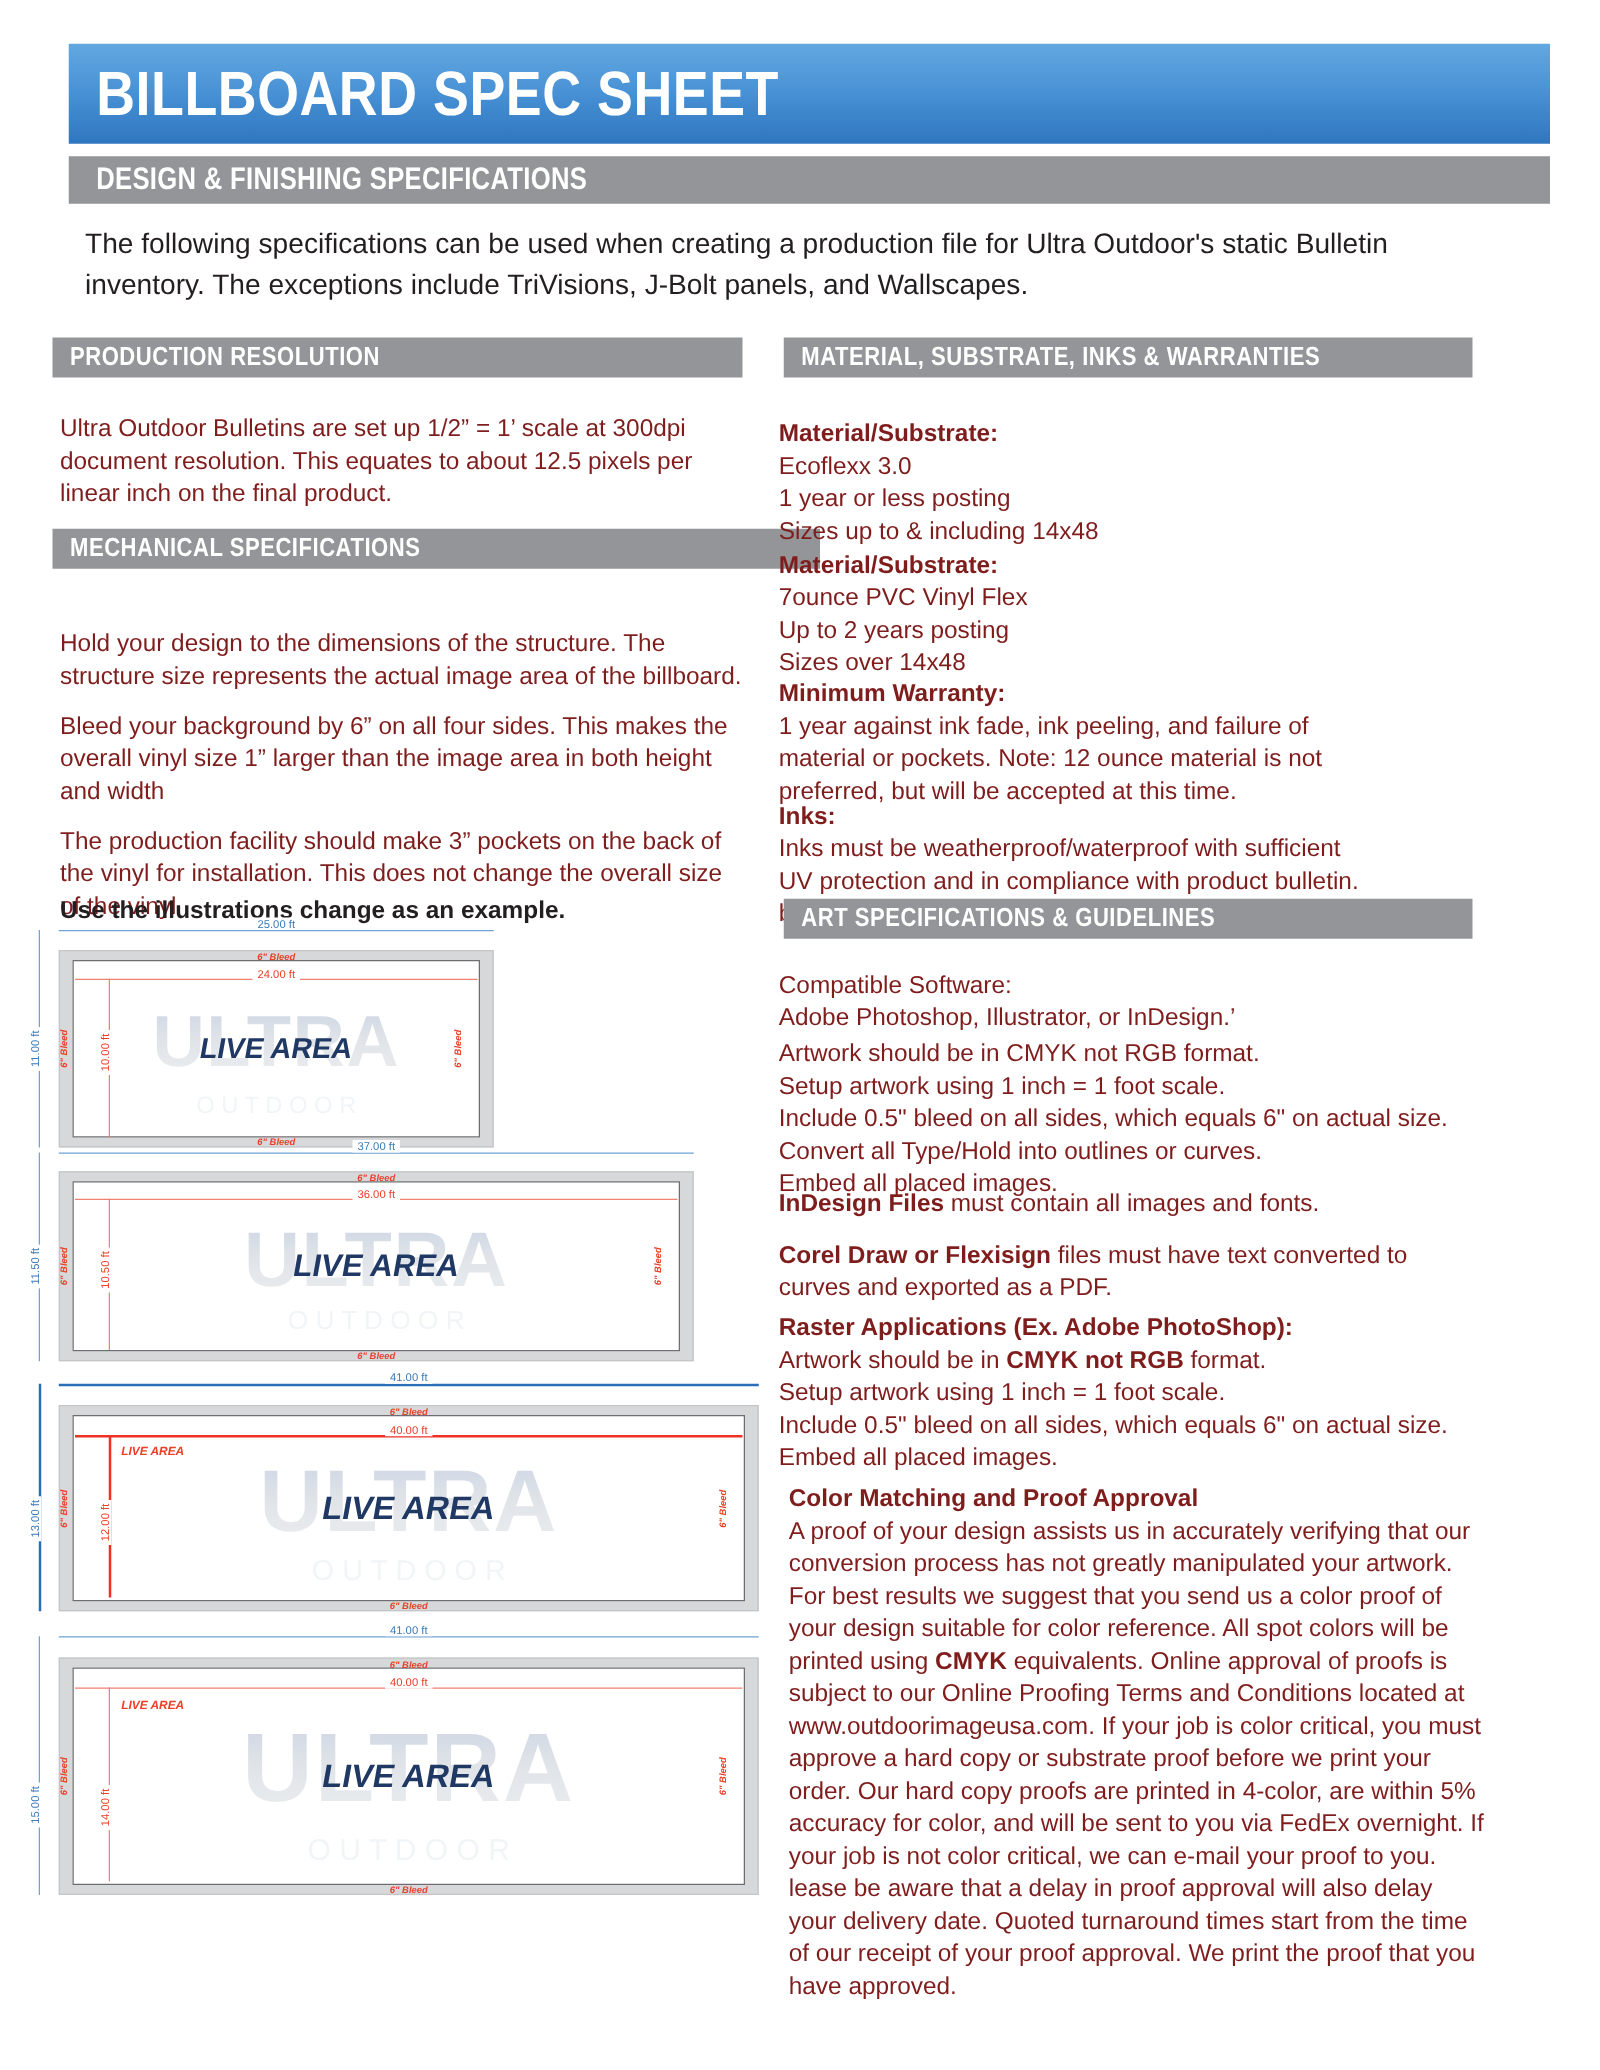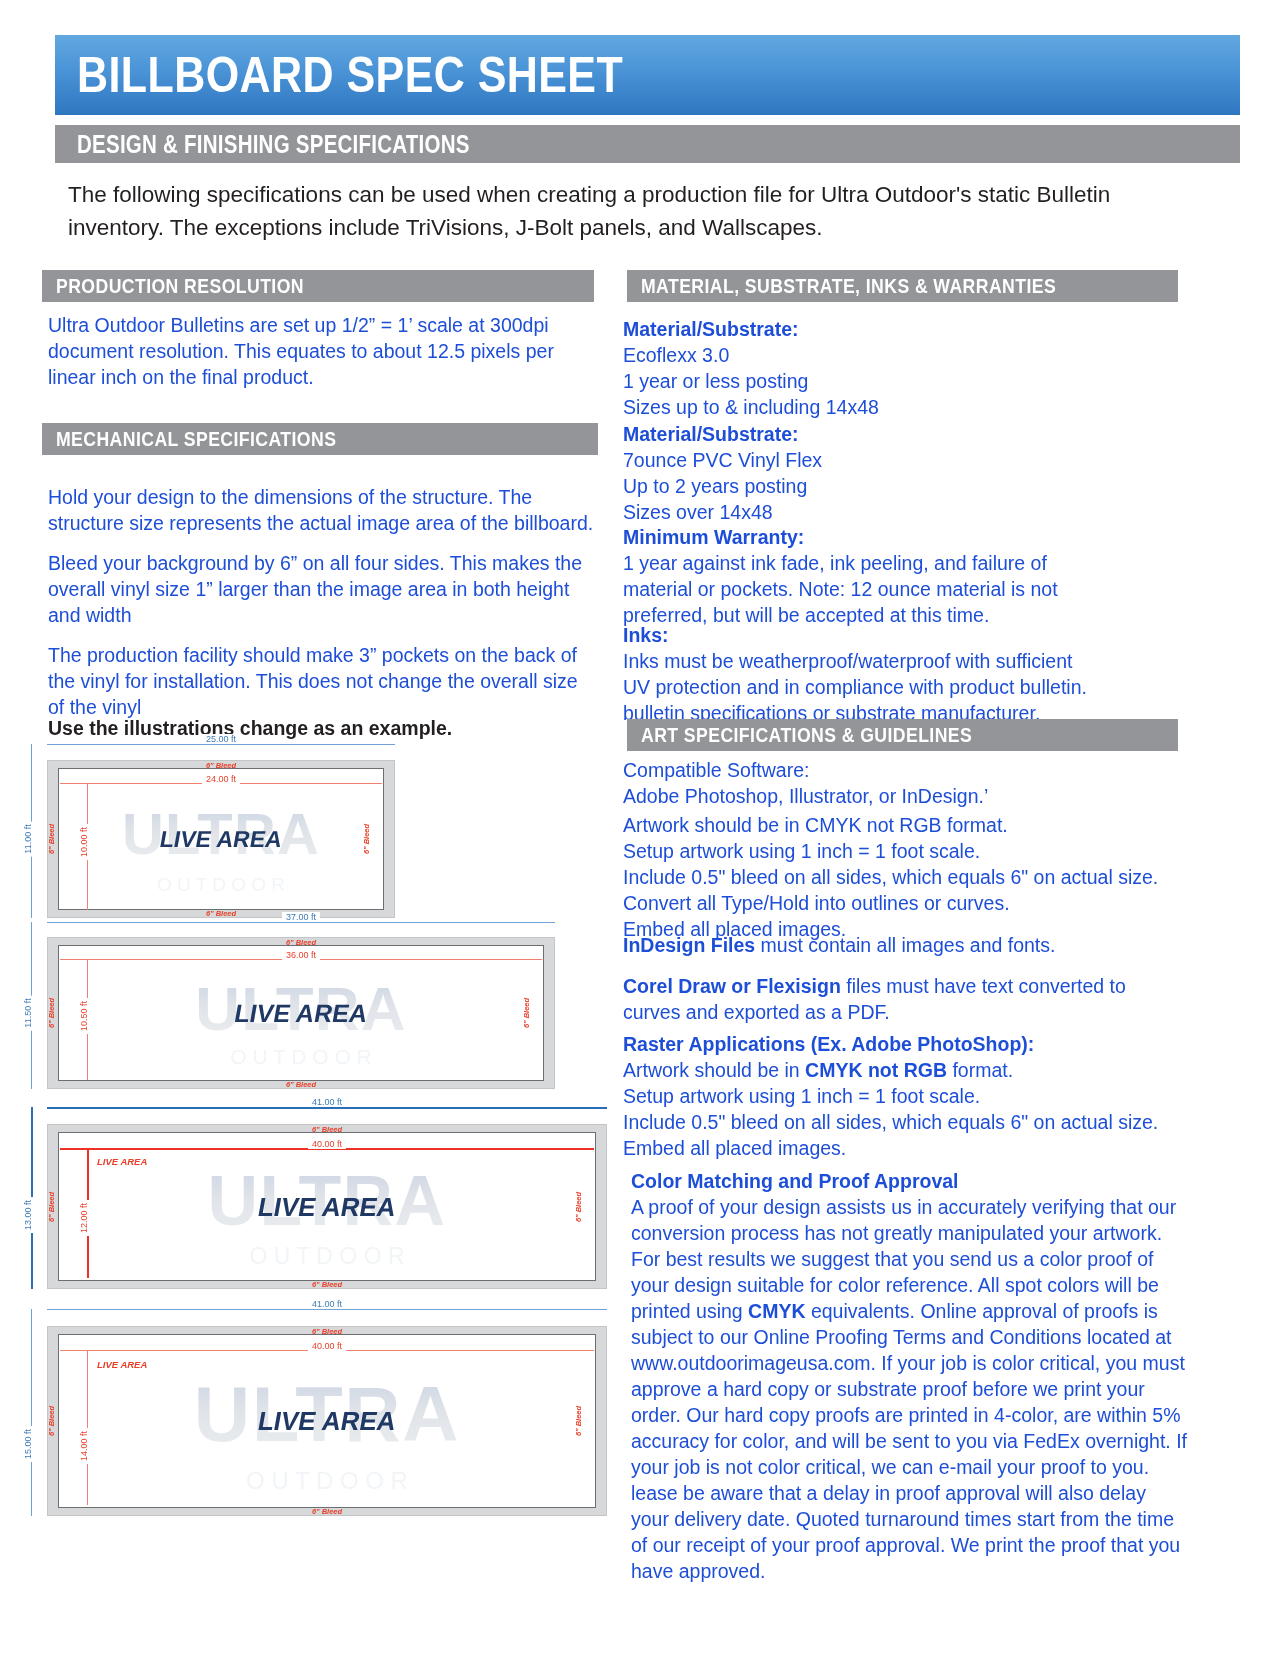--- a/index.html
+++ b/index.html
@@ -51,21 +51,21 @@
   .sec-bar span {
     position: absolute; left: 14px; top: 50%;
     color: #fff;
     font-family: "Liberation Sans Narrow", "Liberation Sans", sans-serif;
     font-weight: 700; font-size: 21px; letter-spacing: 0.5px;
     transform: translateY(-50%) scaleX(0.84); transform-origin: left center;
     white-space: nowrap;
   }
 
   .body-text {
-    position: absolute; font-size: 19.5px; line-height: 26px; color: #1d4ed8;
+    position: absolute; font-size: 19.5px; line-height: 26px; color: #7f1d1d; margin-top: 18px;
   }
   .para { margin-bottom: 14px; }
   .para:last-child { margin-bottom: 0; }
 
   .callout {
     position: absolute; font-size: 19.5px; font-weight: 700; color: #231f20;
   }
 
   
   .bb { position: absolute; }
@@ -131,21 +131,21 @@
     <div class="subtitle">DESIGN &amp; FINISHING SPECIFICATIONS</div>
   </div>
 
   <div class="intro">The following specifications can be used when creating a production file for Ultra Outdoor's static Bulletin inventory. The exceptions include TriVisions, J-Bolt panels, and Wallscapes.</div>
 
   <div class="sec-bar" style="left:42px; top:270px; width:552px;text-align:center;">
     <span>PRODUCTION RESOLUTION</span>
   </div>
   <div class="body-text" style="left:48px; top:312px; width:545px;">Ultra Outdoor Bulletins are set up 1/2” = 1’ scale at 300dpi document resolution. This equates to about 12.5 pixels per linear inch on the final product.</div>
 
-  <div class="sec-bar" style="left:42px; top:423px; width:556px;">
+  <div class="sec-bar" style="left:42px; top:423px; width:614px;">
     <span>MECHANICAL SPECIFICATIONS</span>
   </div>
   <div class="body-text" style="left:48px; top:484px; width:548px;">
     <div class="para">Hold your design to the dimensions of the structure. The structure size represents the actual image area of the billboard.</div>
     <div class="para">Bleed your background by 6” on all four sides. This makes the overall vinyl size 1” larger than the image area in both height and width</div>
     <div class="para">The production facility should make 3” pockets on the back of the vinyl for installation. This does not change the overall size of the vinyl</div>
   </div>
 
   <div class="callout" style="left:48px; top:717px;">Use the illustrations change as an example.</div>
 

